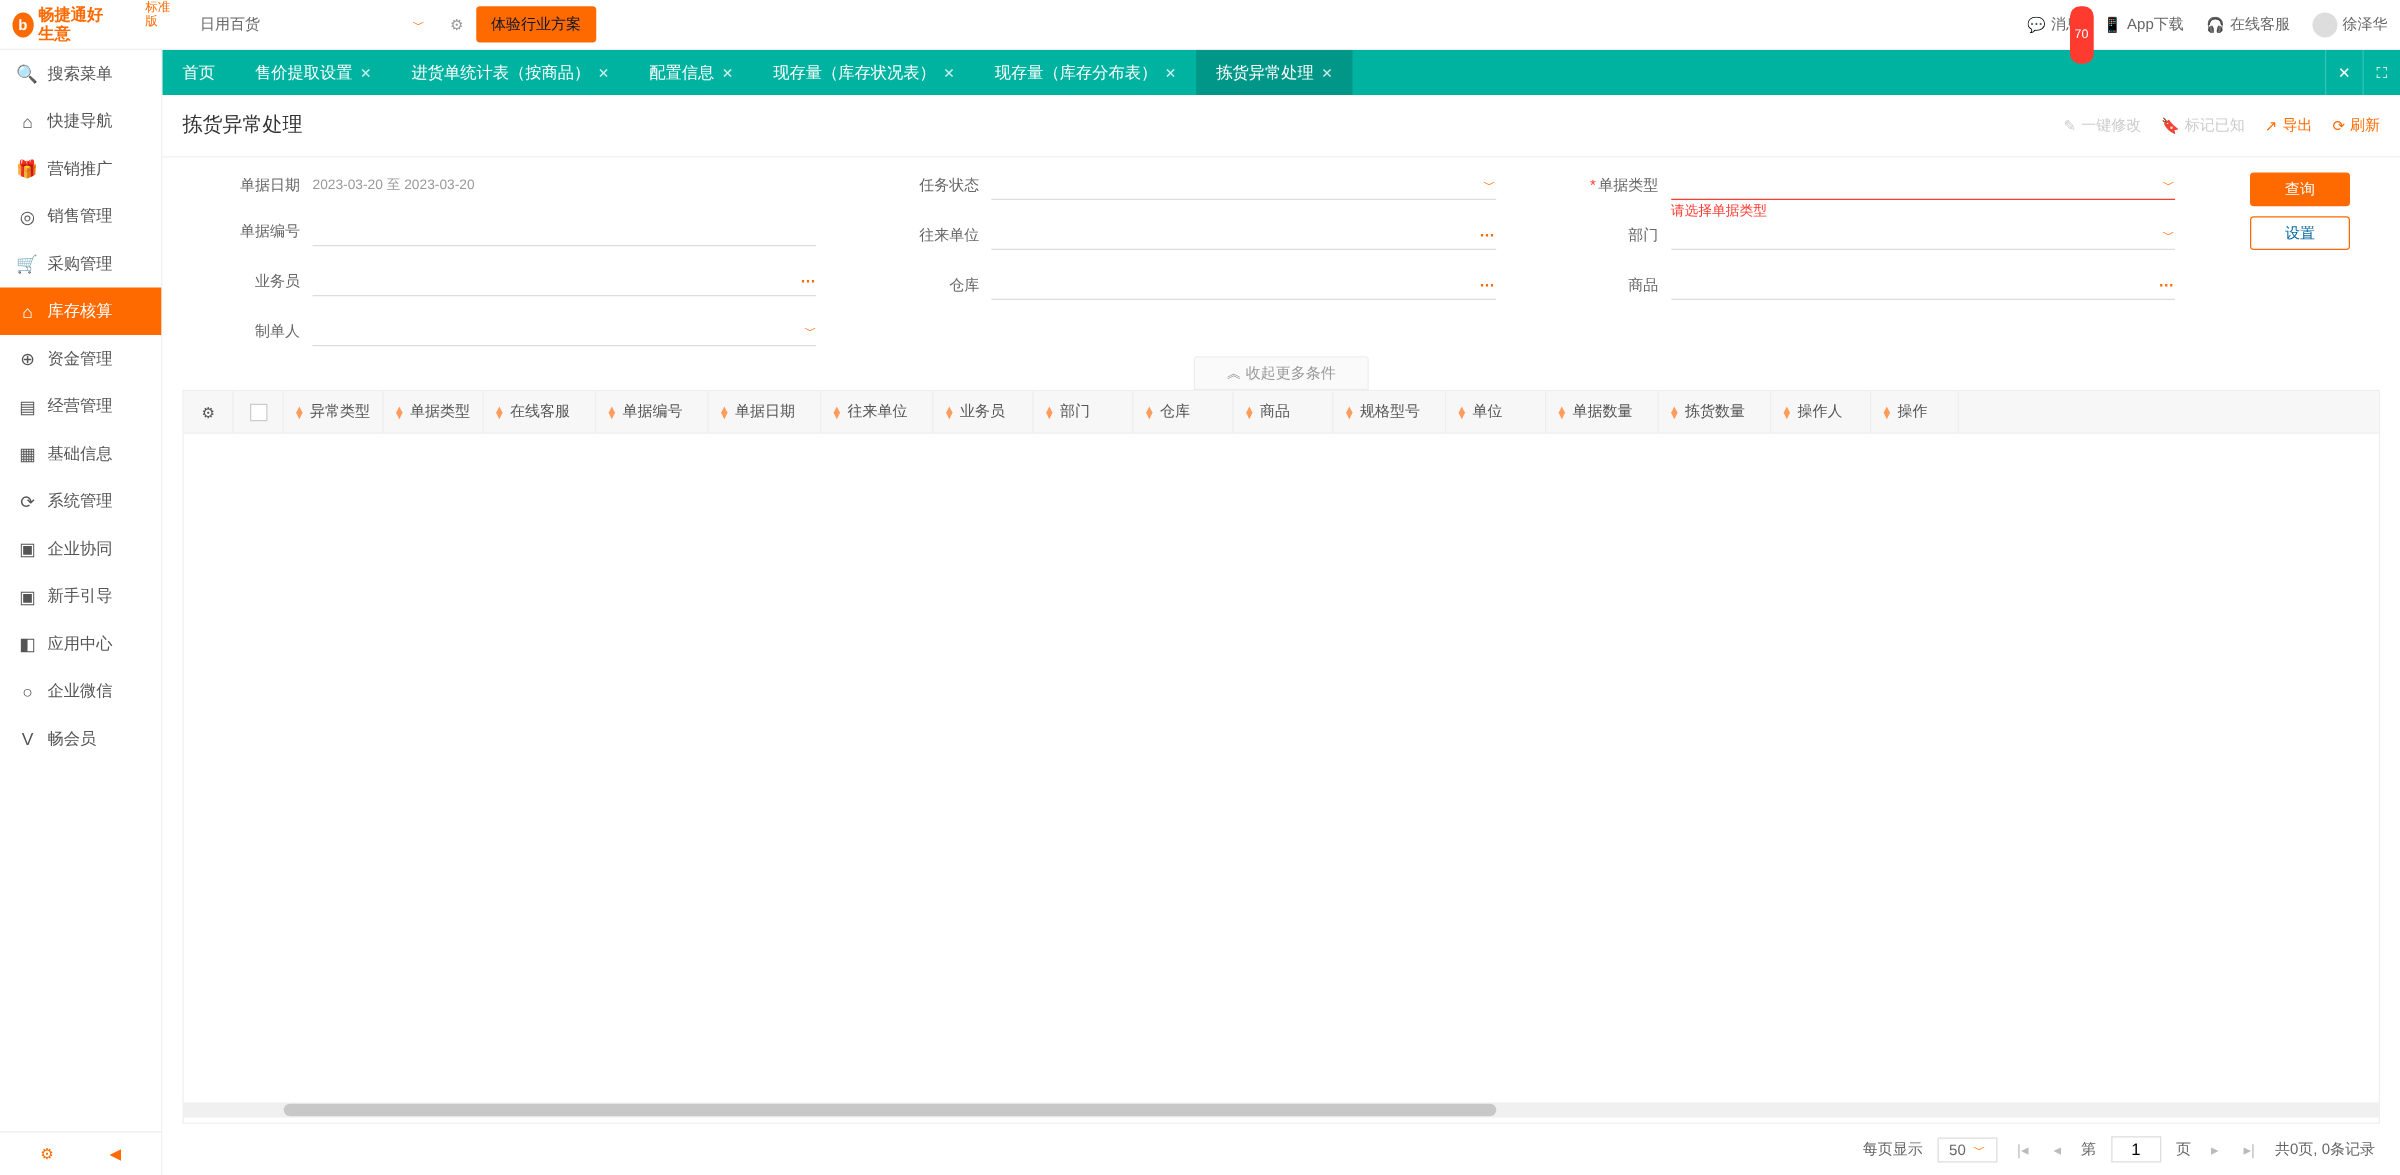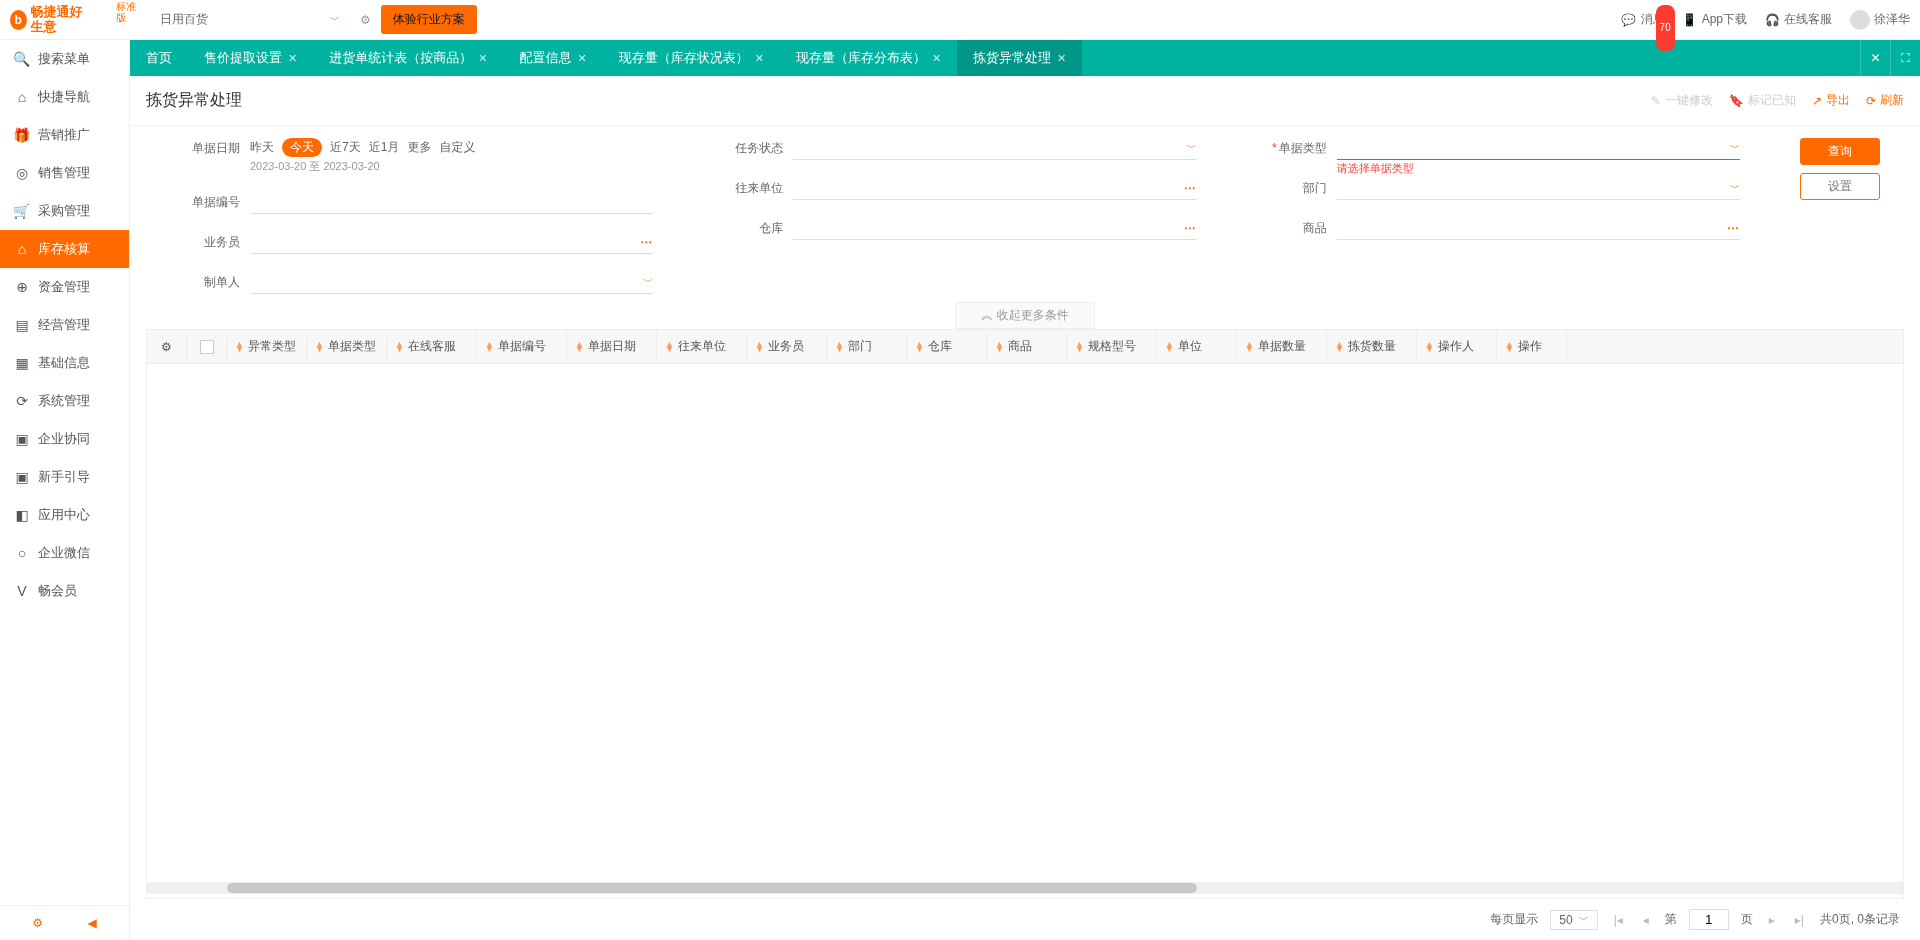--- a/index.html
+++ b/index.html
@@ -47,21 +47,21 @@
 .fctrl{flex:1;border-bottom:1px solid #ddd;min-height:22px;display:flex;align-items:center;justify-content:space-between;padding-bottom:2px;position:relative;}
 .fctrl.err{border-bottom-color:#ff3b30;}
 .date-chips{display:flex;gap:8px;align-items:center;font-size:12px;}
 .chip{color:#666;cursor:pointer;}
 .chip.active{background:#ff6a00;color:#fff;border-radius:10px;padding:1px 8px;}
 .date-range{font-size:11px;color:#999;margin-top:2px;}
 .dots{color:#ff6a00;cursor:pointer;font-weight:bold;letter-spacing:1px;}
 .chev2{color:#ff6a00;font-size:10px;cursor:pointer;}
 .errmsg{color:#ff3b30;font-size:11px;position:absolute;top:100%;left:0;margin-top:2px;}
 .action-col{width:80px;display:flex;flex-direction:column;gap:8px;}
-.btn-outline{background:#fff;border:1px solid #ff6a00;color:#737373;padding:4px 0;border-radius:3px;font-size:12px;cursor:pointer;}
+.btn-outline{background:#fff;border:1px solid #ff6a00;color:#0369a1;padding:4px 0;border-radius:3px;font-size:12px;cursor:pointer;}
 .btn-fill{background:#ff6a00;border:1px solid #ff6a00;color:#fff;padding:4px 0;border-radius:3px;font-size:12px;cursor:pointer;}
 .collapse-bar{text-align:center;font-size:12px;color:#999;padding:4px 0;cursor:pointer;background:#fafafa;border:1px solid #eee;width:140px;margin:8px auto 0 auto;border-radius:3px 3px 0 0;}
 .table-wrap{flex:1;margin:0 16px;border:1px solid #eee;display:flex;flex-direction:column;min-height:0;}
 .thead{display:flex;background:#f7f7f7;border-bottom:1px solid #eee;height:34px;align-items:center;font-size:12px;color:#555;}
 .th{padding:0 8px;display:flex;align-items:center;gap:4px;border-right:1px solid #eee;height:100%;white-space:nowrap;}
 .th .sort{color:#ff9c5a;font-size:9px;display:flex;flex-direction:column;line-height:5px;}
 .th.gear{width:40px;justify-content:center;}
 .th.chk{width:40px;justify-content:center;}
 .chkbox{width:14px;height:14px;border:1px solid #ccc;background:#fff;}
 .tbody{flex:1;background:#fff;overflow:auto;}
@@ -243,28 +243,20 @@
         </div>
       </div>
 
       <div class="filters">
         <div class="fcols">
 
           <div class="fcol">
             <div class="frow">
               <div class="flabel">单据日期</div>
               <div style="flex:1">
-                <div class="date-chips" id="date-chips">
-                    <span class="chip">昨天</span>
-                    <span class="chip active">今天</span>
-                    <span class="chip">近7天</span>
-                    <span class="chip">近1月</span>
-                    <span class="chip">更多</span>
-                    <span class="chip">自定义</span>
-                  </div>
                 <div class="date-range">2023-03-20 至 2023-03-20</div>
               </div>
             </div>
             <div class="frow">
               <div class="flabel">单据编号</div>
               <div class="fctrl"></div>
             </div>
             <div class="frow">
               <div class="flabel">业务员</div>
               <div class="fctrl">

